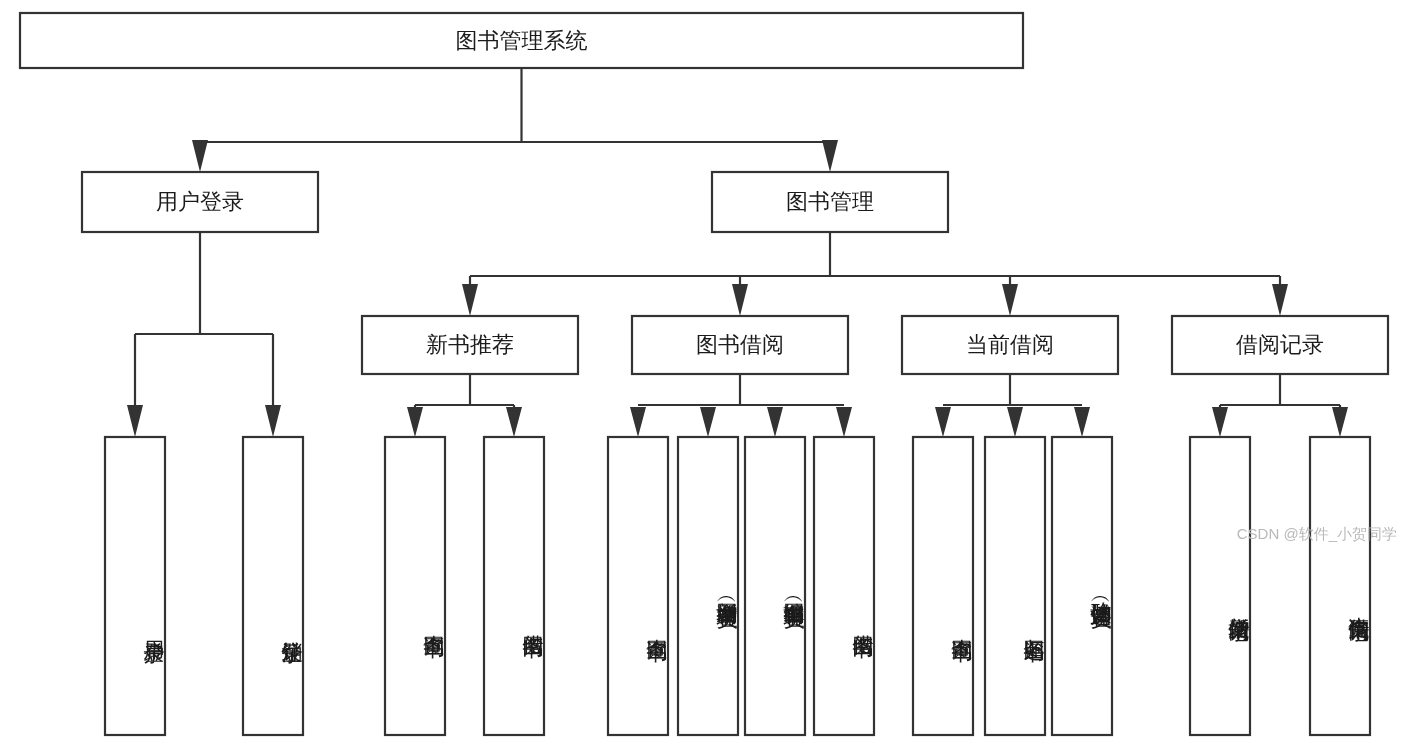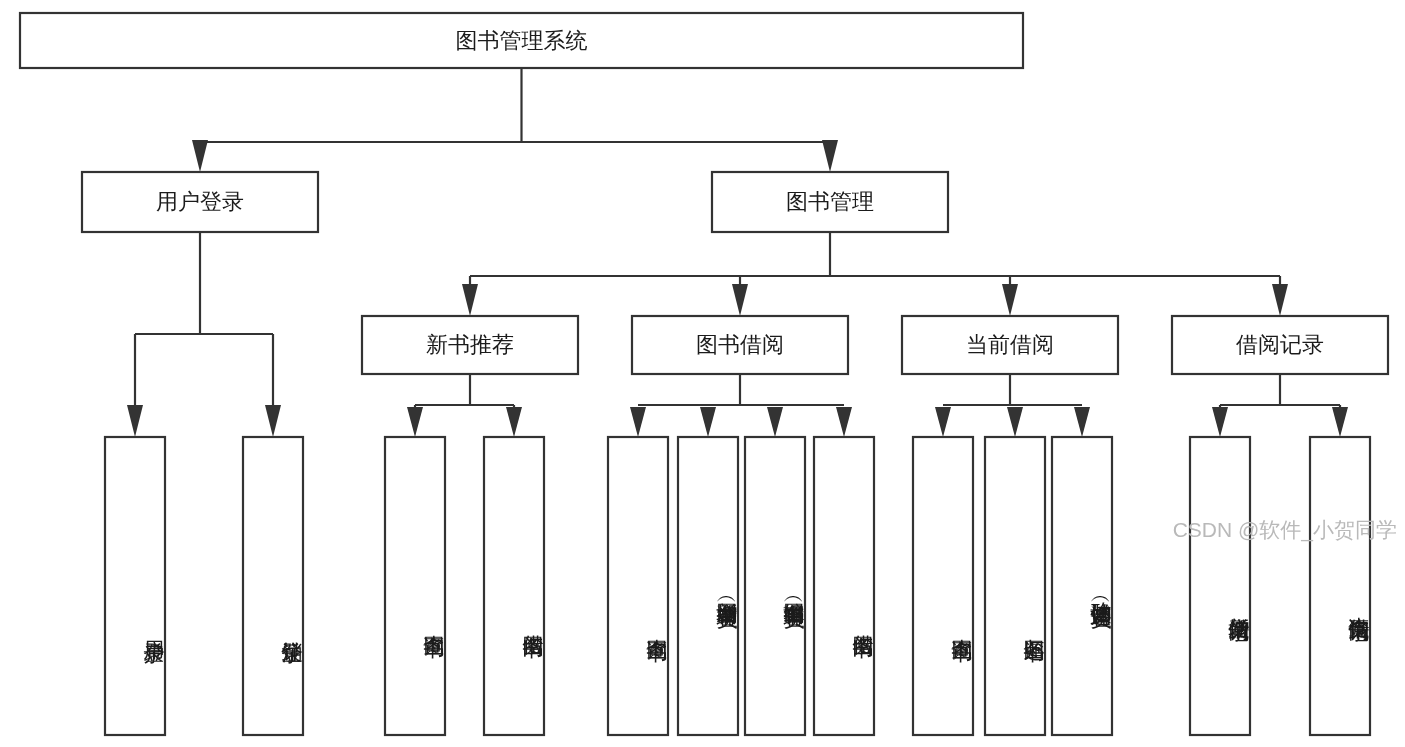--- a/index.html
+++ b/index.html
@@ -63,21 +63,21 @@
     display: flex;
     align-items: flex-start;
     justify-content: center;
     pointer-events: none;
   }
   .watermark {
     position: absolute;
     right: 8px;
     bottom: 4px;
     font-family: "Liberation Sans", "DejaVu Sans", sans-serif;
-    font-size: 21px;
+    font-size: 15px;
     color: #b9b9b9;
     white-space: nowrap;
     user-select: none;
   }
 </style>
 </head>
 <body>
 
 <div id="diagram-root">
 

